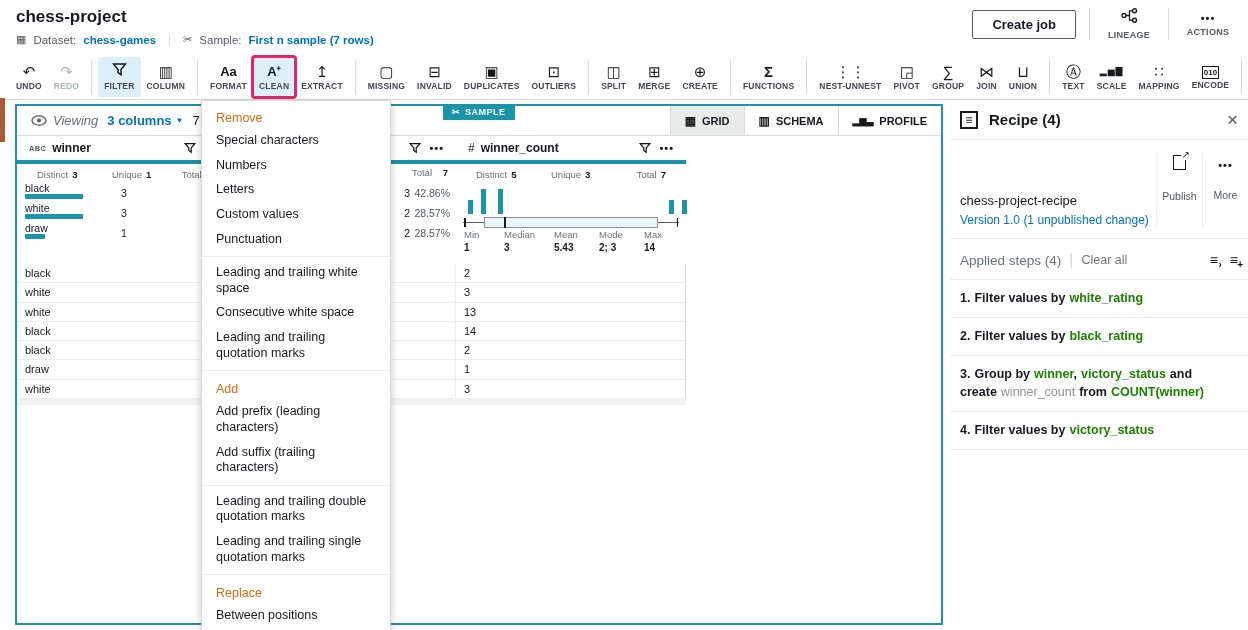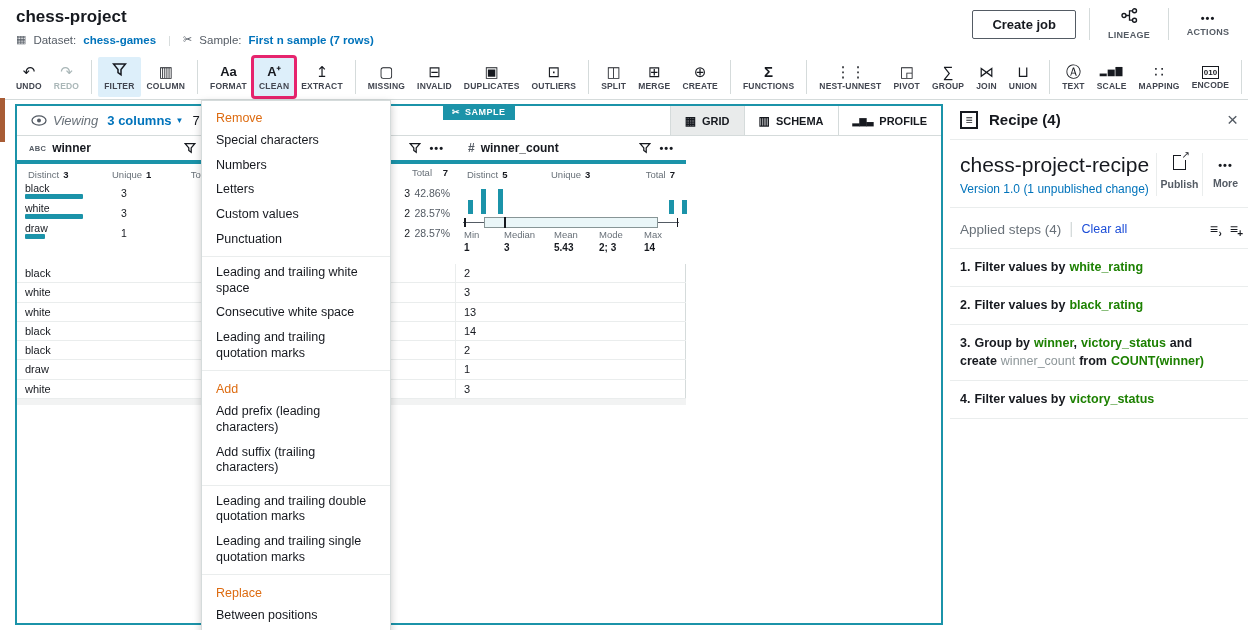--- a/index.html
+++ b/index.html
@@ -51,21 +51,21 @@
   .col { position:absolute; top:30px; }
   .col-winner { left:0; width:214px; }
   .col-middle { left:214px; width:225px; }
   .col-count { left:439px; width:230px; }
   .col-head { height:24px; display:flex; align-items:center; padding:0 12px; gap:6px; }
   .type-ico { font-size:7.5px; font-weight:700; color:#545b64; letter-spacing:.3px; }
   .type-num { font-size:12px; font-weight:700; color:#545b64; }
   .col-name { font-size:12px; font-weight:700; }
   .head-icons { margin-left:auto; display:flex; align-items:center; gap:8px; }
   .qbar { height:4px; background:#1b93a9; width:100%; }
-  .stats { display:flex; align-items:center; padding:4px 11px 2px; font-size:9.5px; color:#687078; height:18px; }
+  .stats { display:flex; align-items:center; padding:4px 20px 2px; font-size:9.5px; color:#687078; height:18px; }
   .stats b { color:#16191f; margin-left:4px; font-size:9.5px; }
   .stats .mid { position:absolute; left:95px; }
   .stats .right { margin-left:auto; }
   .stats-rel { position:relative; }
 
   .dist-row { position:relative; height:20px; padding:1px 8px 0; }
   .dist-row .dlab { font-size:10.5px; line-height:11px; display:block; }
   .dist-row .dbar { height:5px; background:#1b93a9; border-radius:1px; }
   .dist-row .dcount { position:absolute; left:104px; top:5px; font-size:10.5px; }
   .mid-row { position:relative; height:20px; }
@@ -103,30 +103,30 @@
   .mn-div { height:1px; background:#eaeded; margin:4px 0; }
 
   
   .recipe-panel { position:absolute; left:950px; top:100px; width:298px; height:530px; background:#fff; }
   .rp-head { height:40px; display:flex; align-items:center; padding:0 10px; border-bottom:1px solid #eaeded; gap:11px; }
   .rp-ico { width:18px; height:18px; border:2px solid #16191f; display:flex; align-items:center; justify-content:center; font-size:12px; font-weight:700; line-height:1; }
   .rp-title { font-size:15px; font-weight:700; }
   .rp-close { margin-left:auto; font-size:19px; color:#545b64; cursor:pointer; line-height:1; }
   .rp-name-block { display:flex; padding:13px 0 11px 10px; border-bottom:1px solid #eaeded; }
   .rp-name-col { flex:1; }
-  .rp-name { font-size:21px; }
+  .rp-name { font-size:13px;margin-top:40px; }
   .rp-version { font-size:12px; color:#0073bb; margin-top:5px; cursor:pointer; }
   .rp-act { width:46px; text-align:center; border-left:1px solid #eaeded; padding-top:2px; cursor:pointer; }
-  .rp-act .lab { font-size:10.5px; color:#545b64; display:block; margin-top:4px;font-weight:bold; }
+  .rp-act .lab { font-size:10.5px; color:#545b64; display:block; margin-top:16px; }
   .doc-ico { display:inline-block; width:13px; height:15px; border:1.6px solid #16191f; position:relative; }
   .doc-ico::after { content:"↗"; position:absolute; right:-5px; top:-7px; font-size:10px; background:#fff; padding-left:1px; }
   .rp-steps-head { display:flex; align-items:center; gap:8px; padding:12px 10px 10px; }
   .applied-lbl { font-size:13.5px; color:#687078; }
   .rp-sep { color:#d5dbdb; }
-  .clear-all { font-size:12.5px; color:#1d4ed8; font-weight:500; cursor:pointer; }
+  .clear-all { font-size:12.5px; color:#737373; font-weight:500; cursor:pointer; }
   .steps-icons { margin-left:auto; display:flex; gap:12px; font-size:14px; color:#16191f; }
   .steps-icons span { position:relative; cursor:pointer; }
   .ov-arr::after { content:"›"; position:absolute; right:-4px; bottom:-2px; font-size:10px; font-weight:700; }
   .ov-plus::after { content:"+"; position:absolute; right:-5px; bottom:-2px; font-size:10px; font-weight:700; }
   .step { padding:9px 10px; border-top:1px solid #eaeded; font-size:12.5px; font-weight:700; line-height:1.5; cursor:pointer; }
   .step:last-child { border-bottom:1px solid #eaeded; }
   .step .p { color:#1d8102; margin-left:4px; }
   .step .t { margin-left:4px; }
   .step .gray { color:#8d9699; font-weight:400; word-break:break-all; }
   .funnel-svg { flex:none; }

